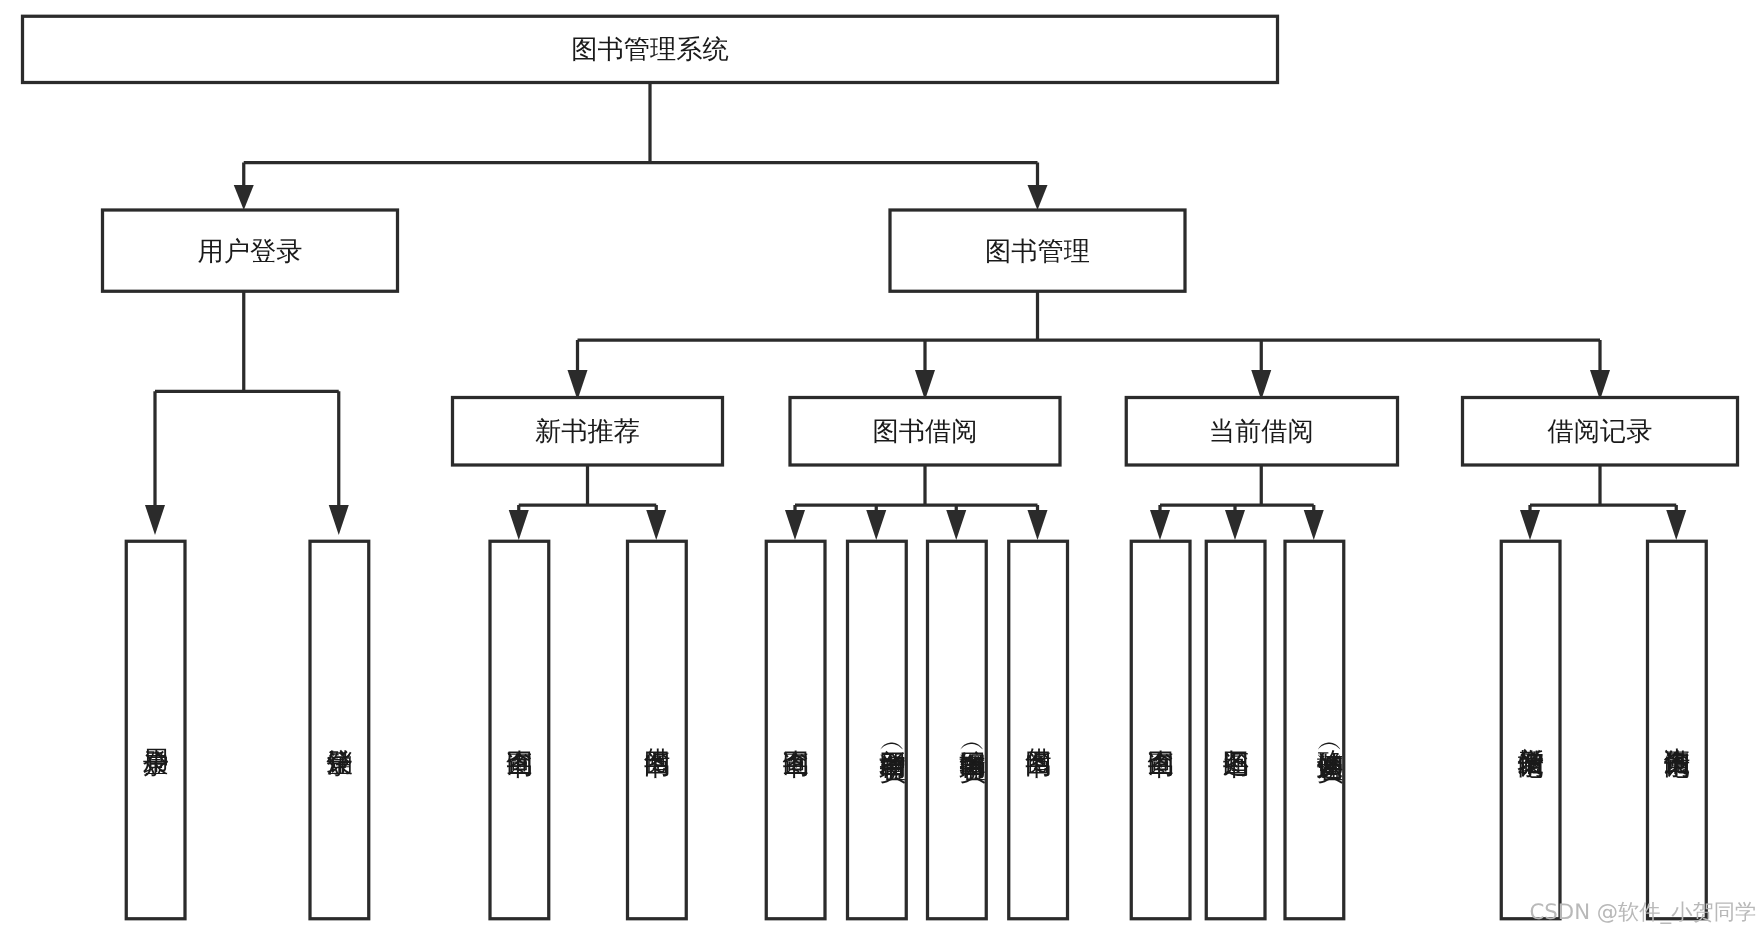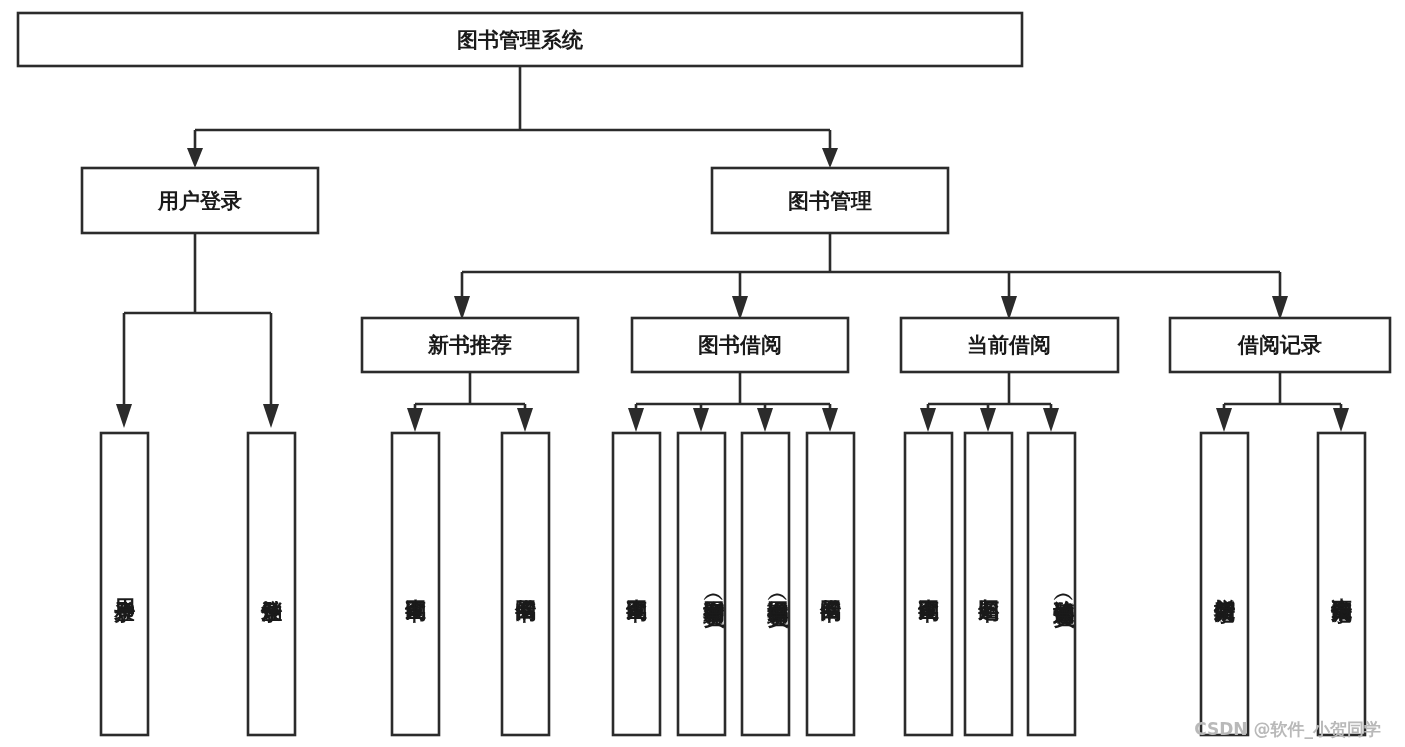--- a/index.html
+++ b/index.html
@@ -10,21 +10,20 @@
   }
   body {
     font-family: "DejaVu Sans", "Liberation Sans", sans-serif;
   }
   #diagram-root {
     position: relative;
     width: 1405px;
     height: 747px;
     background: #ffffff;
     overflow: hidden;
-    font-weight: bold;
   }
   svg#tree-svg {
     position: absolute;
     left: 0;
     top: 0;
     width: 1405px;
     height: 747px;
     display: block;
   }
   .node-box {
@@ -58,21 +57,21 @@
     line-height: 1.06;
     color: #1a1a1a;
     letter-spacing: 1px;
     text-align: center;
     white-space: nowrap;
     pointer-events: none;
     user-select: none;
   }
   .watermark {
     position: absolute;
-    right: 24px;
+    right: 0;
     bottom: 6px;
     font-family: "DejaVu Sans", "Liberation Sans", sans-serif;
     font-size: 17px;
     color: #b9b9b9;
     white-space: nowrap;
     user-select: none;
   }
 </style>
 </head>
 <body>

